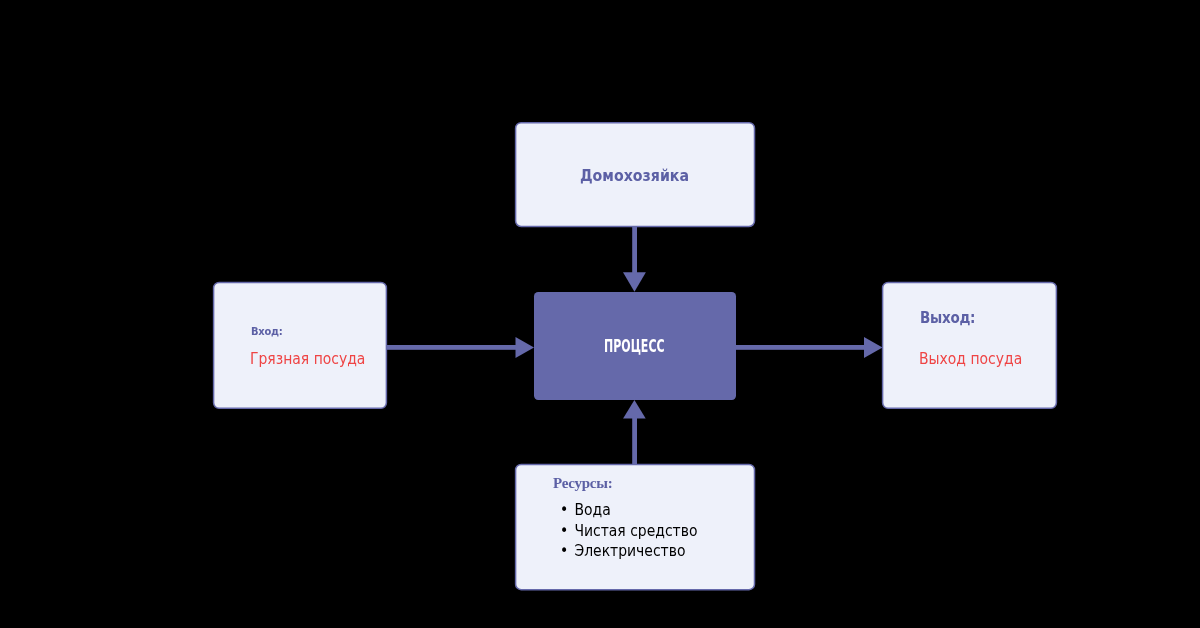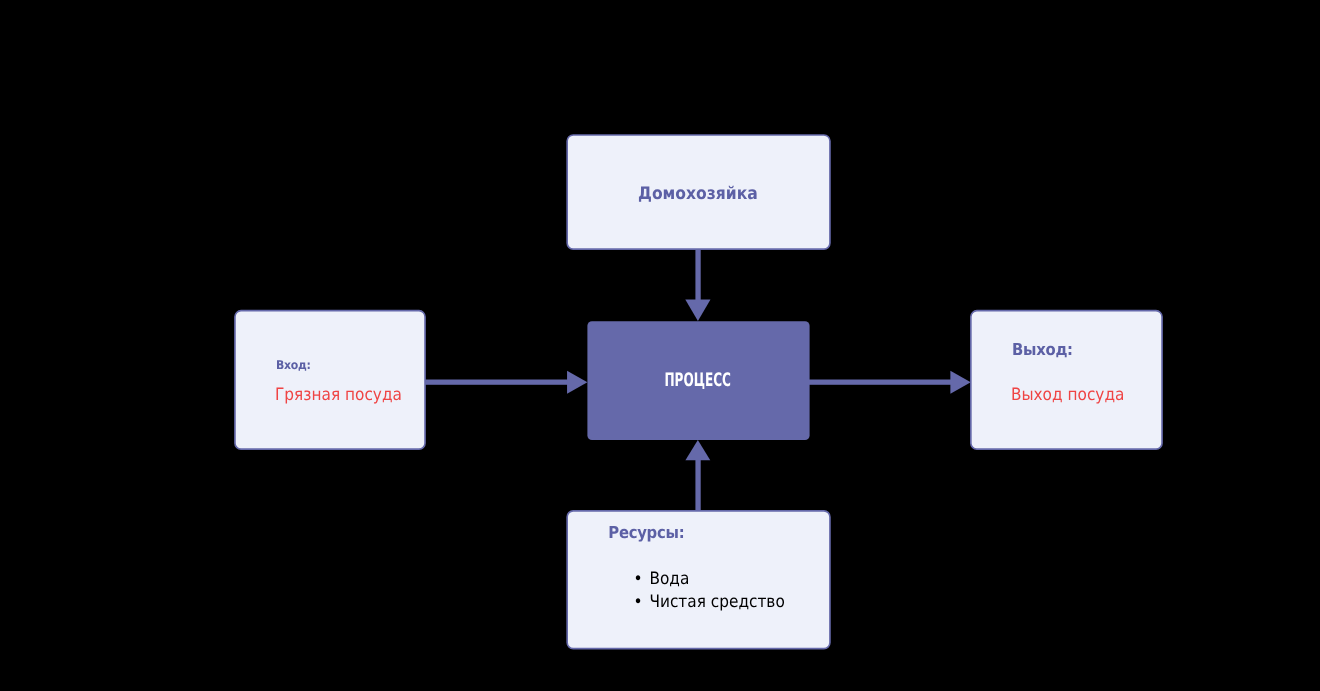--- a/index.html
+++ b/index.html
@@ -11,21 +11,21 @@
 
   .proc-label{position:absolute;white-space:nowrap;
               color:#ffffff;font-weight:bold;font-size:17px;
               font-stretch:condensed;transform:scaleX(0.72) translateZ(0);transform-origin:left top;}
 
   .accent{color:#5c60a5;font-weight:bold;white-space:nowrap;font-stretch:condensed;}
   .body-text{color:#ef4444;white-space:nowrap;font-stretch:condensed;}
 
   .t{position:absolute;white-space:nowrap;transform:translateZ(0);text-align:center;}
 
-  ul.res-list{margin:16px;padding:0;list-style:none;position:absolute;transform:translateZ(0);}
+  ul.res-list{margin:0;padding:0;list-style:none;position:absolute;transform:translateZ(0);}
   ul.res-list li{font-size:15.5px;color:#000000;line-height:20.7px;white-space:nowrap;
                  font-stretch:condensed;}
   .bullet{display:inline-block;width:14.4px;color:#000000;}
 
   svg.arrows{position:absolute;left:0;top:0;width:1200px;height:628px;display:block;}
   .hit{position:absolute;background:transparent;border:0;padding:0;cursor:default;}
 </style>
 </head>
 <body>
 
@@ -54,24 +54,25 @@
   <div class="t accent" style="left:580px;top:166px;font-size:15.75px;">Домохозяйка</div>
 
   <div class="t accent" style="left:251px;top:325px;font-size:11px;letter-spacing:-0.25px;">Вход:</div>
   <div class="t body-text" style="left:250px;top:350px;font-size:15.5px;">Грязная посуда</div>
 
   <div class="proc-label" style="left:604px;top:336px;">ПРОЦЕСС</div>
 
   <div class="t accent" style="left:920px;top:309px;font-size:15px;letter-spacing:-0.25px;">Выход:</div>
   <div class="t body-text" style="left:919px;top:350px;font-size:15.5px;">Выход посуда</div>
 
-  <div class="t accent" style="left:553px;top:475px;font-size:15px;letter-spacing:-0.25px;">Ресурсы:</div>
+  <div class="t accent" style="left:553px;top:475px;font-size:15px;letter-spacing:-0.25px;font-family:Liberation Serif, serif;">Ресурсы:</div>
   <ul class="res-list" style="left:560px;top:500px;">
     <li><span class="bullet">•</span><span>Вода</span></li>
     <li><span class="bullet">•</span><span>Чистая средство</span></li>
+    <li><span class="bullet">•</span><span>Электричество</span></li>
   </ul>
 
   <div class="hit" style="left:515px;top:122px;width:241px;height:106px;"></div>
   <div class="hit" style="left:213px;top:281px;width:175px;height:128px;"></div>
   <div class="hit" style="left:534px;top:292px;width:202px;height:108px;"></div>
   <div class="hit" style="left:882px;top:281px;width:176px;height:128px;"></div>
   <div class="hit" style="left:515px;top:463px;width:241px;height:128px;"></div>
 
 </div>
 

